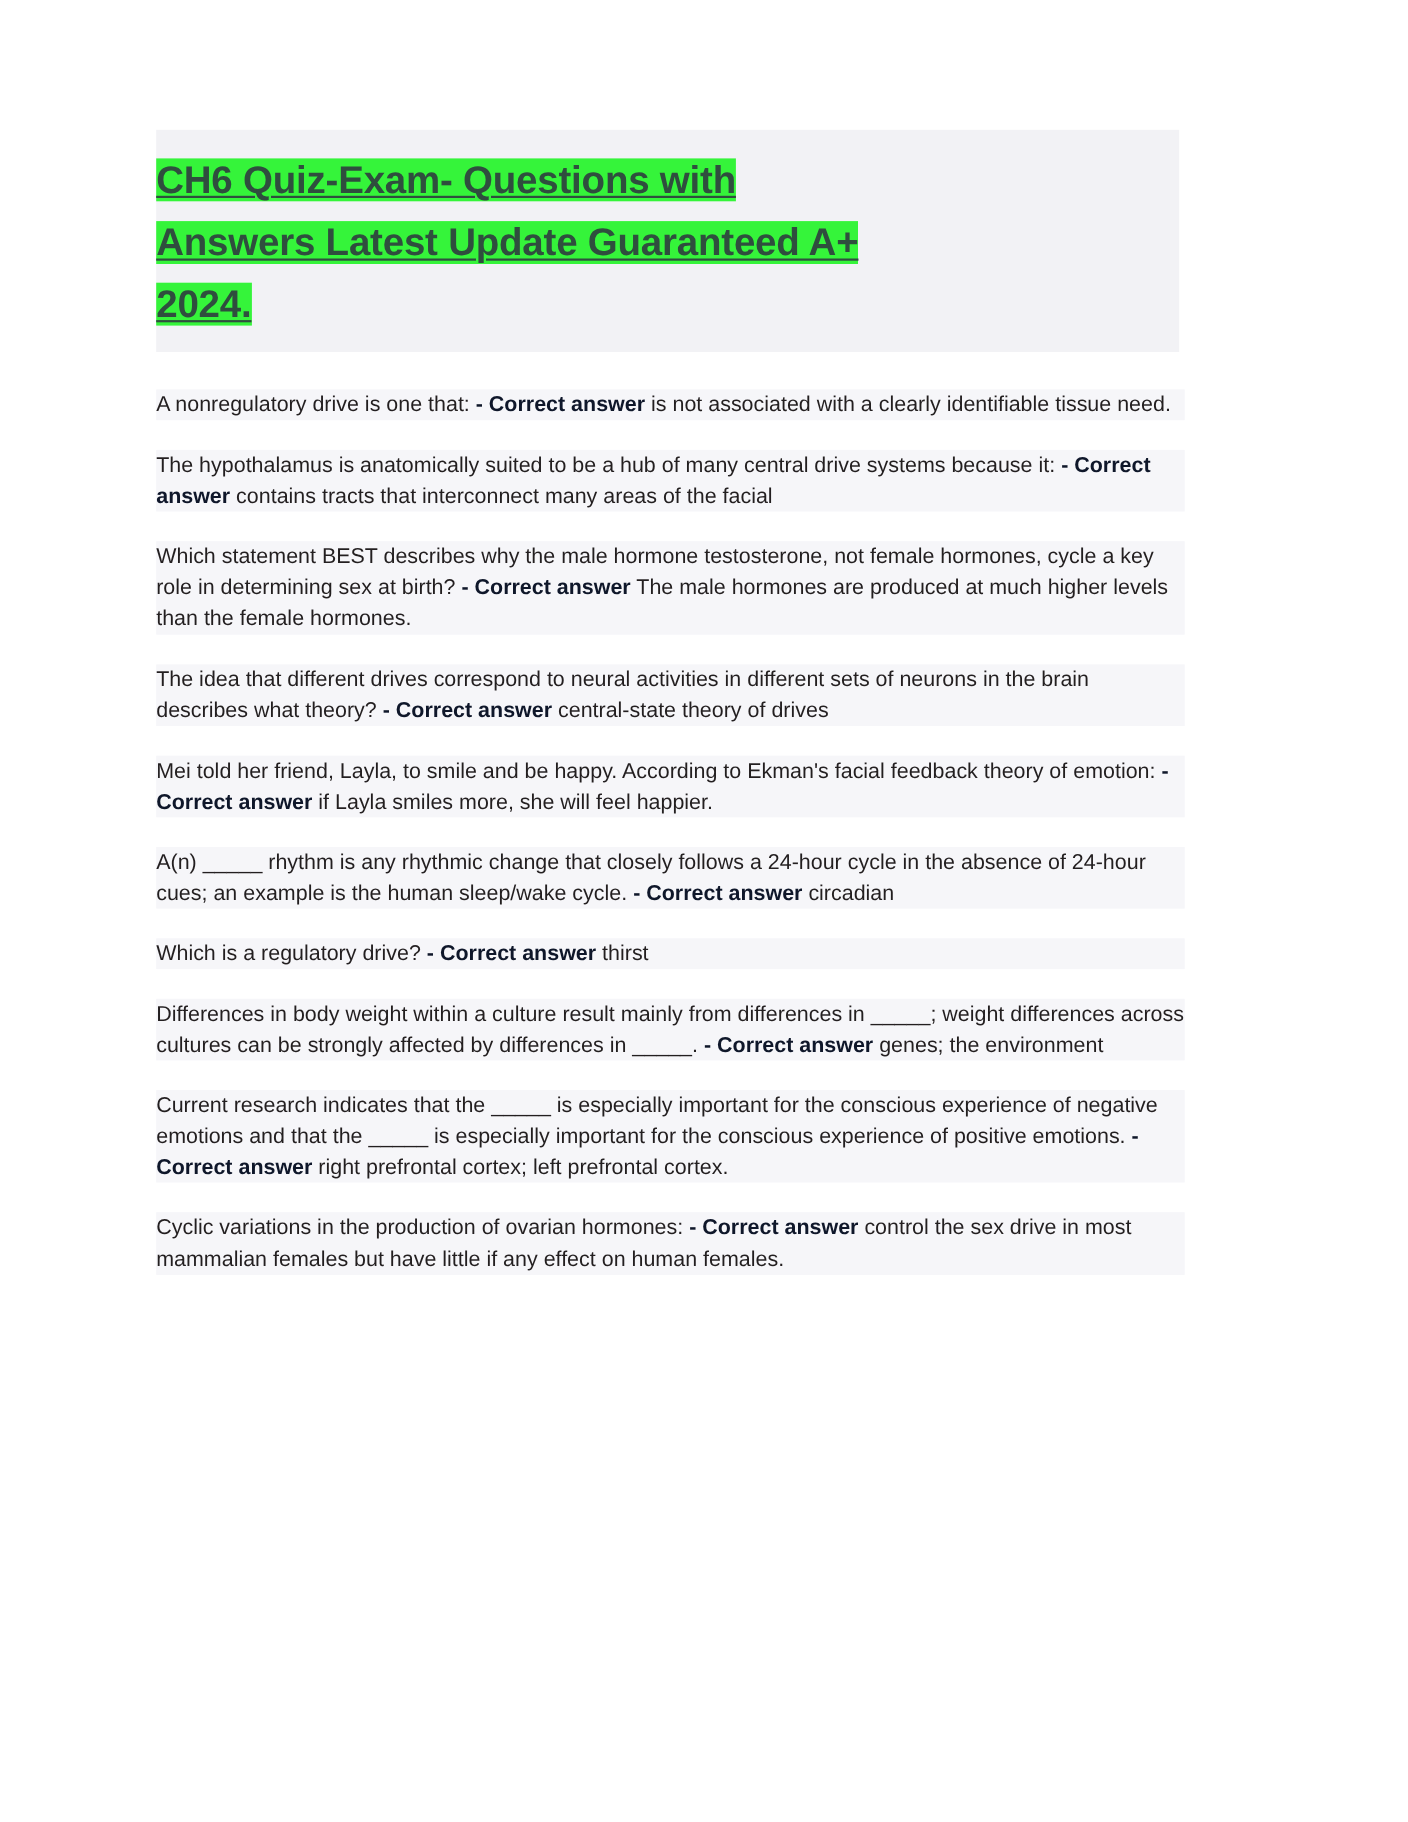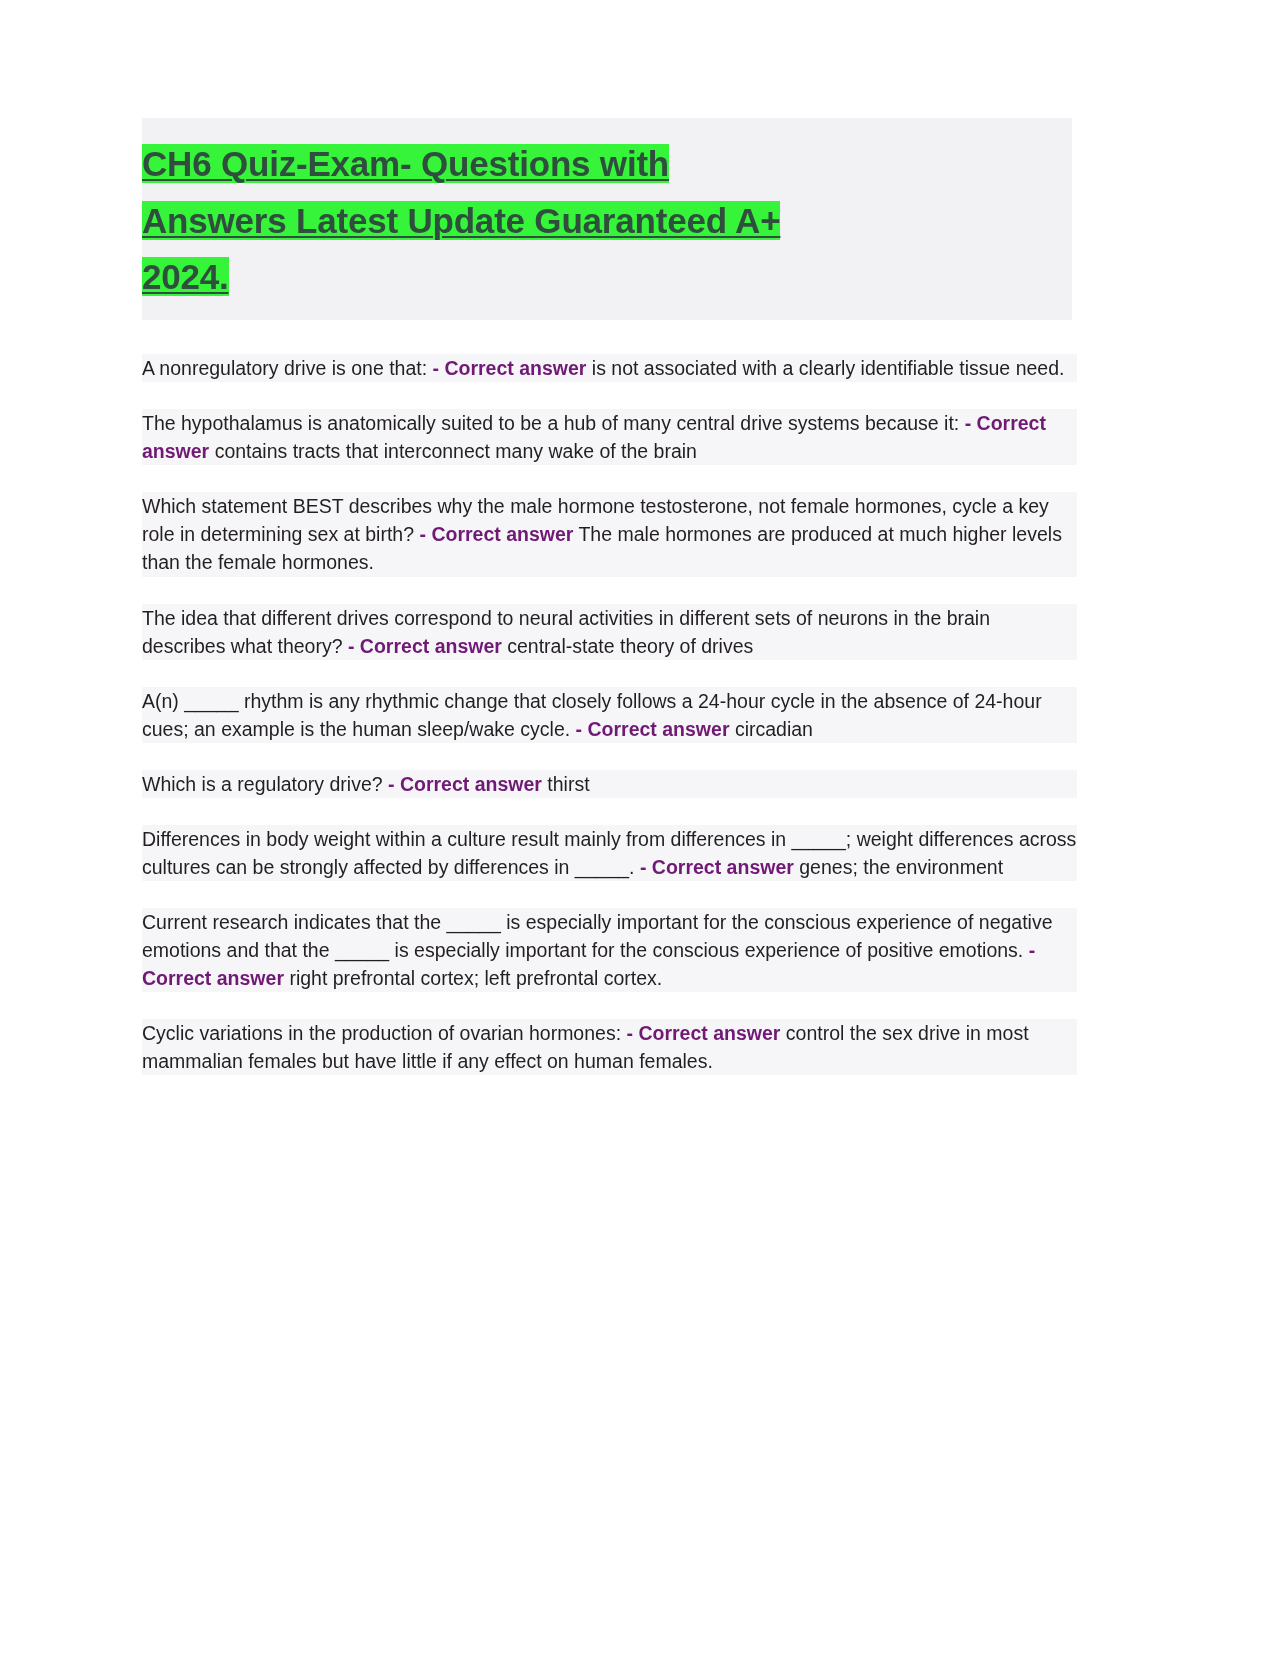--- a/index.html
+++ b/index.html
@@ -43,21 +43,21 @@
   .qa {
     font-size: 19.5px;
     line-height: 1.44;
     color: #231f20;
     margin: 0 0 27px 0;
     background: #f6f6f9;
     max-width: 935px;
   }
   .qa:last-child { margin-bottom: 0; }
   .ans-label {
-    color: #701a75;
+    color: #0f172a;
     font-weight: bold;
   }
 </style>
 </head>
 <body>
 
 <div class="page">
 
   <div class="title-block">
     <h1 class="doc-title">
@@ -71,36 +71,41 @@
 
     <p class="qa">
       <span>A nonregulatory drive is one that:</span>
       <span class="ans-label">- Correct answer</span>
       <span>is not associated with a clearly identifiable tissue need.</span>
     </p>
 
     <p class="qa">
       <span>The hypothalamus is anatomically suited to be a hub of many central drive systems because it:</span>
       <span class="ans-label">- Correct answer</span>
-      <span>contains tracts that interconnect many wake of the brain</span>
+      <span>contains tracts that interconnect many areas of the facial</span>
     </p>
 
     <p class="qa">
       <span>Which statement BEST describes why the male hormone testosterone, not female hormones, cycle a key role in determining sex at birth?</span>
       <span class="ans-label">- Correct answer</span>
       <span>The male hormones are produced at much higher levels than the female hormones.</span>
     </p>
 
 
     <p class="qa">
       <span>The idea that different drives correspond to neural activities in different sets of neurons in the brain describes what theory?</span>
       <span class="ans-label">- Correct answer</span>
       <span>central-state theory of drives</span>
     </p>
 
+    <p class="qa">
+      <span>Mei told her friend, Layla, to smile and be happy. According to Ekman's facial feedback theory of emotion:</span>
+      <span class="ans-label">- Correct answer</span>
+      <span>if Layla smiles more, she will feel happier.</span>
+    </p>
 
     <p class="qa">
       <span>A(n) _____ rhythm is any rhythmic change that closely follows a 24-hour cycle in the absence of 24-hour cues; an example is the human sleep/wake cycle.</span>
       <span class="ans-label">- Correct answer</span>
       <span>circadian</span>
     </p>
 
     <p class="qa">
       <span>Which is a regulatory drive?</span>
       <span class="ans-label">- Correct answer</span>

